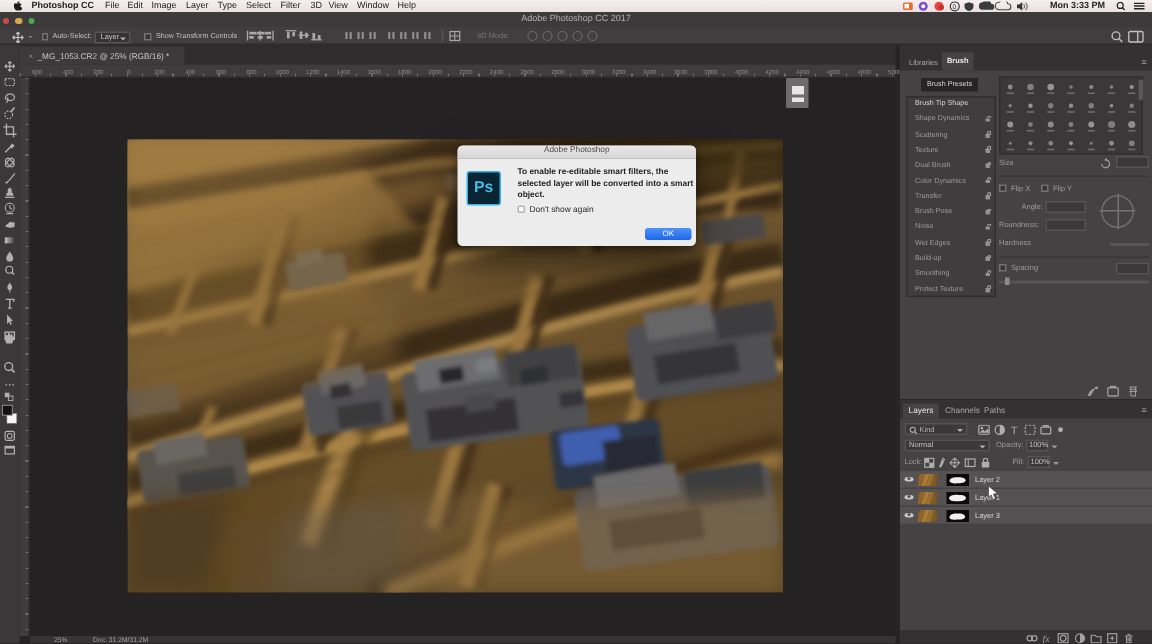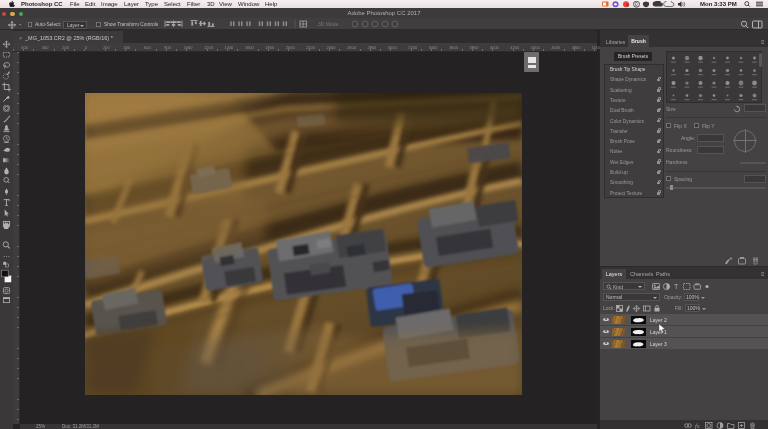--- a/index.html
+++ b/index.html
@@ -695,14 +695,22 @@
       <circle cx="36" cy="3.5" r="3" fill="none" stroke="#a3a1a2" stroke-width="0.8"></circle>
         <path d="M36,0.5 A3,3 0 0 1 36,6.5 Z" fill="#a3a1a2"></path>
       <path d="M43.5,1.5 L46,1.5 L47,2.5 L50,2.5 L50,6.5 L43.5,6.5 Z" fill="none" stroke="#a3a1a2" stroke-width="0.8"></path>
       <rect x="54.5" y="0.5" width="6" height="6" fill="none" stroke="#a3a1a2" stroke-width="0.8"></rect>
         <line x1="57.5" y1="2" x2="57.5" y2="5" stroke="#a3a1a2" stroke-width="0.8"></line>
         <line x1="56" y1="3.5" x2="59" y2="3.5" stroke="#a3a1a2" stroke-width="0.8"></line>
       <path d="M66,2 L71,2 M67,2 L67,6.5 L70,6.5 L70,2 M67.5,1 L69.5,1 M68,3 L68,5.5 M69,3 L69,5.5" stroke="#a3a1a2" stroke-width="0.7" fill="none"></path>
     </svg>
   </div>
 
+  <div id="dialog" class="abs">
+    <div id="dlg-title">Adobe Photoshop</div>
+    <div id="ps-icon">Ps</div>
+    <div id="dlg-text">To enable re-editable smart filters, the selected layer will be converted into a smart object.</div>
+    <div id="dlg-cb"></div>
+    <div id="dlg-cbl">Don't show again</div>
+    <div id="dlg-ok">OK</div>
+  </div>
 
 </div>
 
 </body></html>

